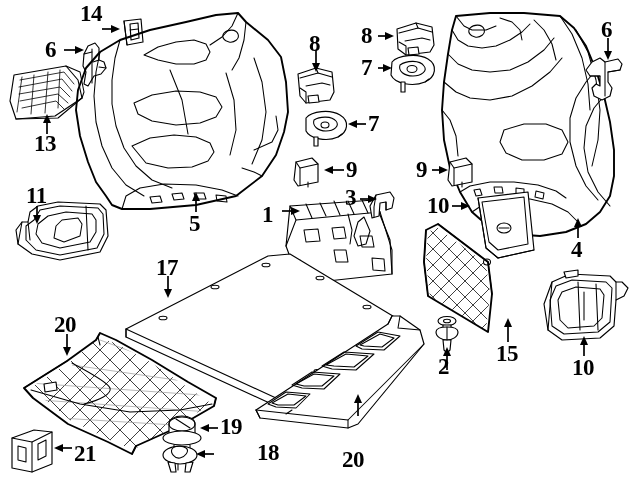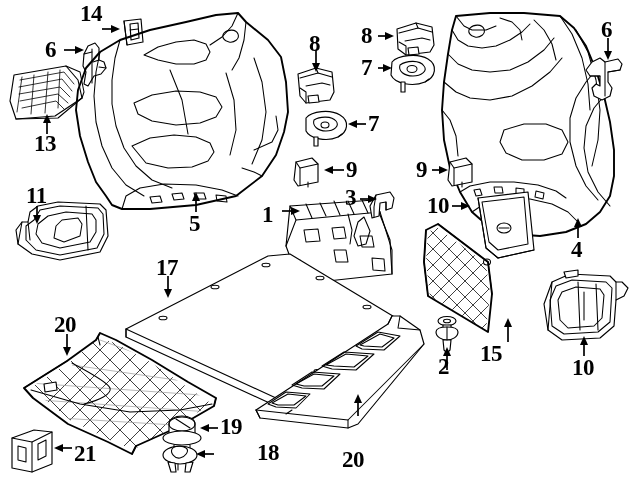--- a/index.html
+++ b/index.html
@@ -470,21 +470,21 @@
   <div class="callout-label" style="left:361px; top:56px;">7</div>
   <div class="callout-label" style="left:309px; top:32px;">8</div>
   <div class="callout-label" style="left:361px; top:24px;">8</div>
   <div class="callout-label" style="left:346px; top:158px;">9</div>
   <div class="callout-label" style="left:416px; top:158px;">9</div>
   <div class="callout-label" style="left:572px; top:356px;">10</div>
   <div class="callout-label" style="left:26px;  top:184px;">11</div>
   <div class="callout-label" style="left:427px; top:194px;">10</div>
   <div class="callout-label" style="left:34px;  top:132px;">13</div>
   <div class="callout-label" style="left:80px;  top:2px;">14</div>
-  <div class="callout-label" style="left:480px; top:342px;">15</div>
+  <div class="callout-label" style="left:496px; top:342px;">15</div>
   <div class="callout-label" style="left:54px;  top:313px;">20</div>
   <div class="callout-label" style="left:156px; top:256px;">17</div>
   <div class="callout-label" style="left:216px; top:441px;margin-left:41px;">18</div>
   <div class="callout-label" style="left:220px; top:415px;">19</div>
   <div class="callout-label" style="left:342px; top:416px;margin-top:32px;">20</div>
   <div class="callout-label" style="left:74px;  top:436px;margin-top:6px;">21</div>
 
 </div>
 
 </body></html>

